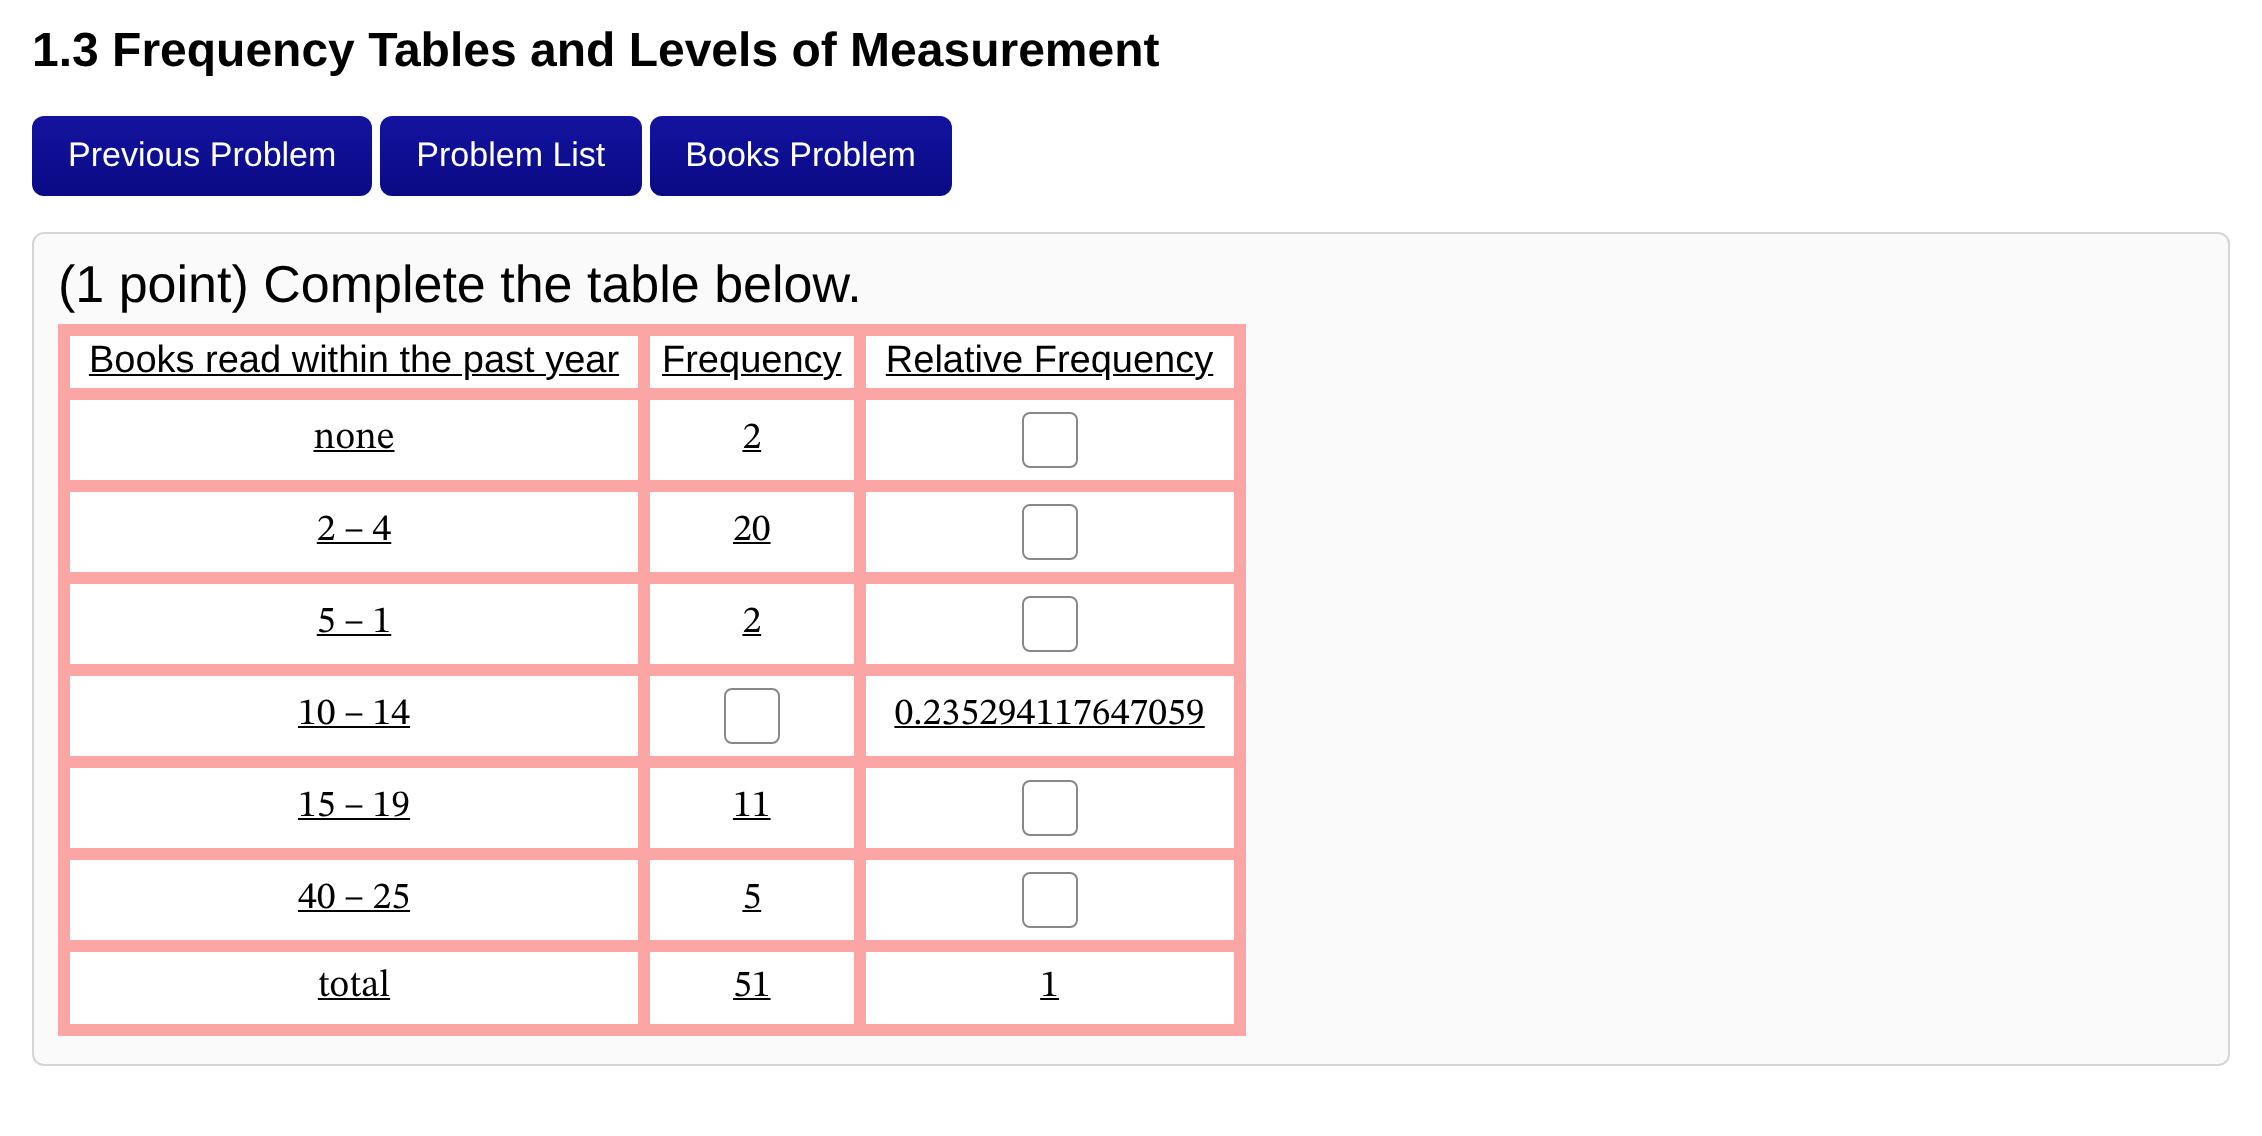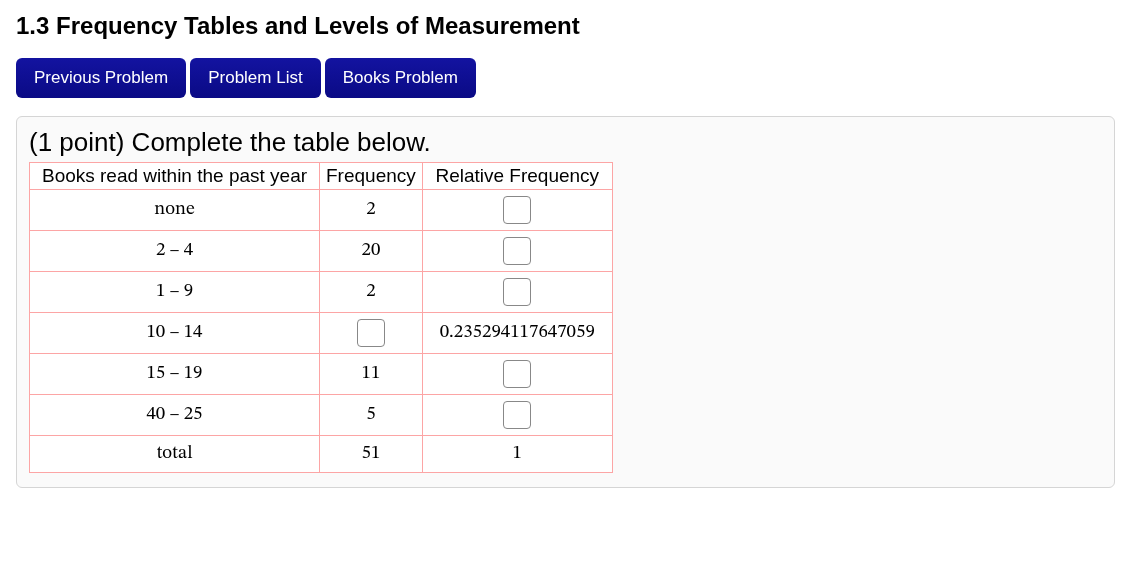--- a/index.html
+++ b/index.html
@@ -47,25 +47,26 @@
       font-size: 26px;
       margin: 0 0 4px 0;
       color: #000;
     }
     table.freq-table {
       border-collapse: collapse;
       background: #fff;
     }
     table.freq-table th,
     table.freq-table td {
-      border: 1px solid #fca5a5;
+      border: 6px solid #fca5a5;
       font-size: 19px;
       font-weight: normal;
       text-align: center;
       vertical-align: middle;
+      text-decoration: underline;
     }
     table.freq-table th {
       padding: 2px 6px;
       font-weight: normal;
     }
     table.freq-table td {
       padding: 6px 6px;
     }
     .col-cat {
       min-width: 290px;
@@ -126,21 +127,21 @@
 
         <tr>
           <td class="math-cell">2 – 4</td>
           <td class="math-cell">20</td>
           <td>
             <input class="answer-input" type="text" value="" style="">
           </td>
         </tr>
 
         <tr>
-          <td class="math-cell">1 – 9</td>
+          <td class="math-cell">5 – 1</td>
           <td class="math-cell">2</td>
           <td>
             <input class="answer-input" type="text" value="" style="">
           </td>
         </tr>
 
         <tr>
           <td class="math-cell">10 – 14</td>
           <td>
             <input class="answer-input" type="text" value="" style="">

